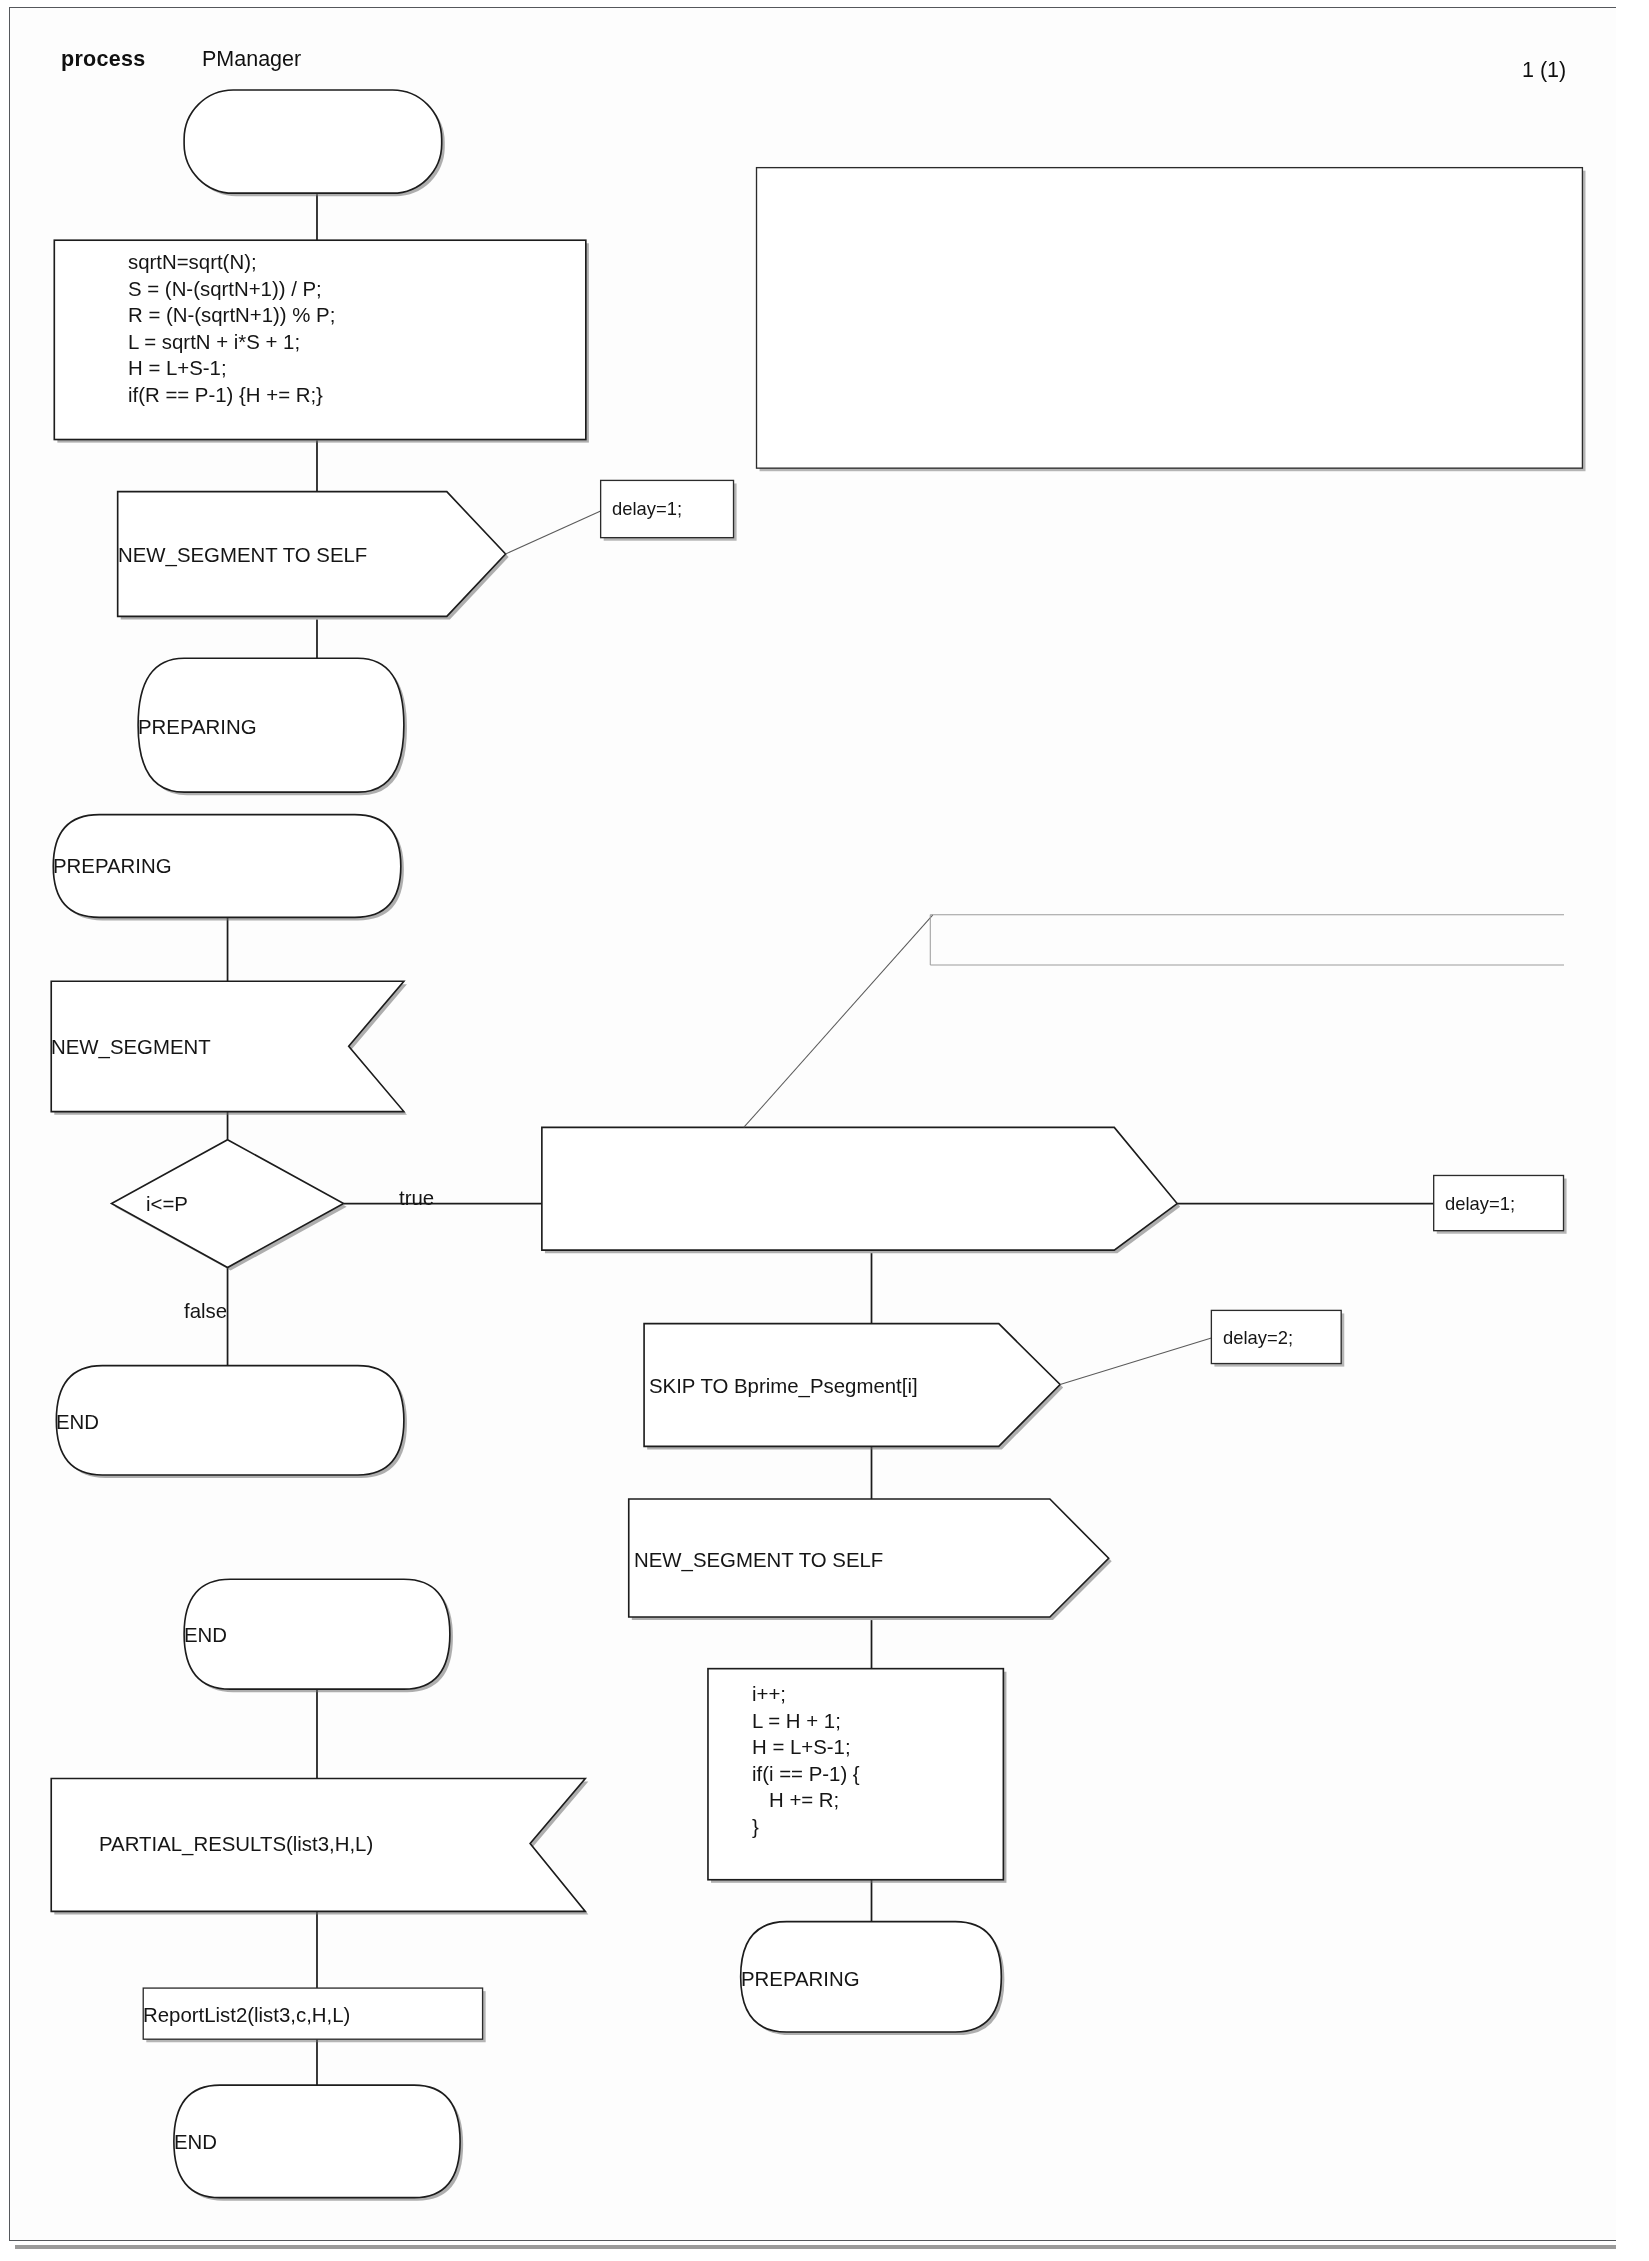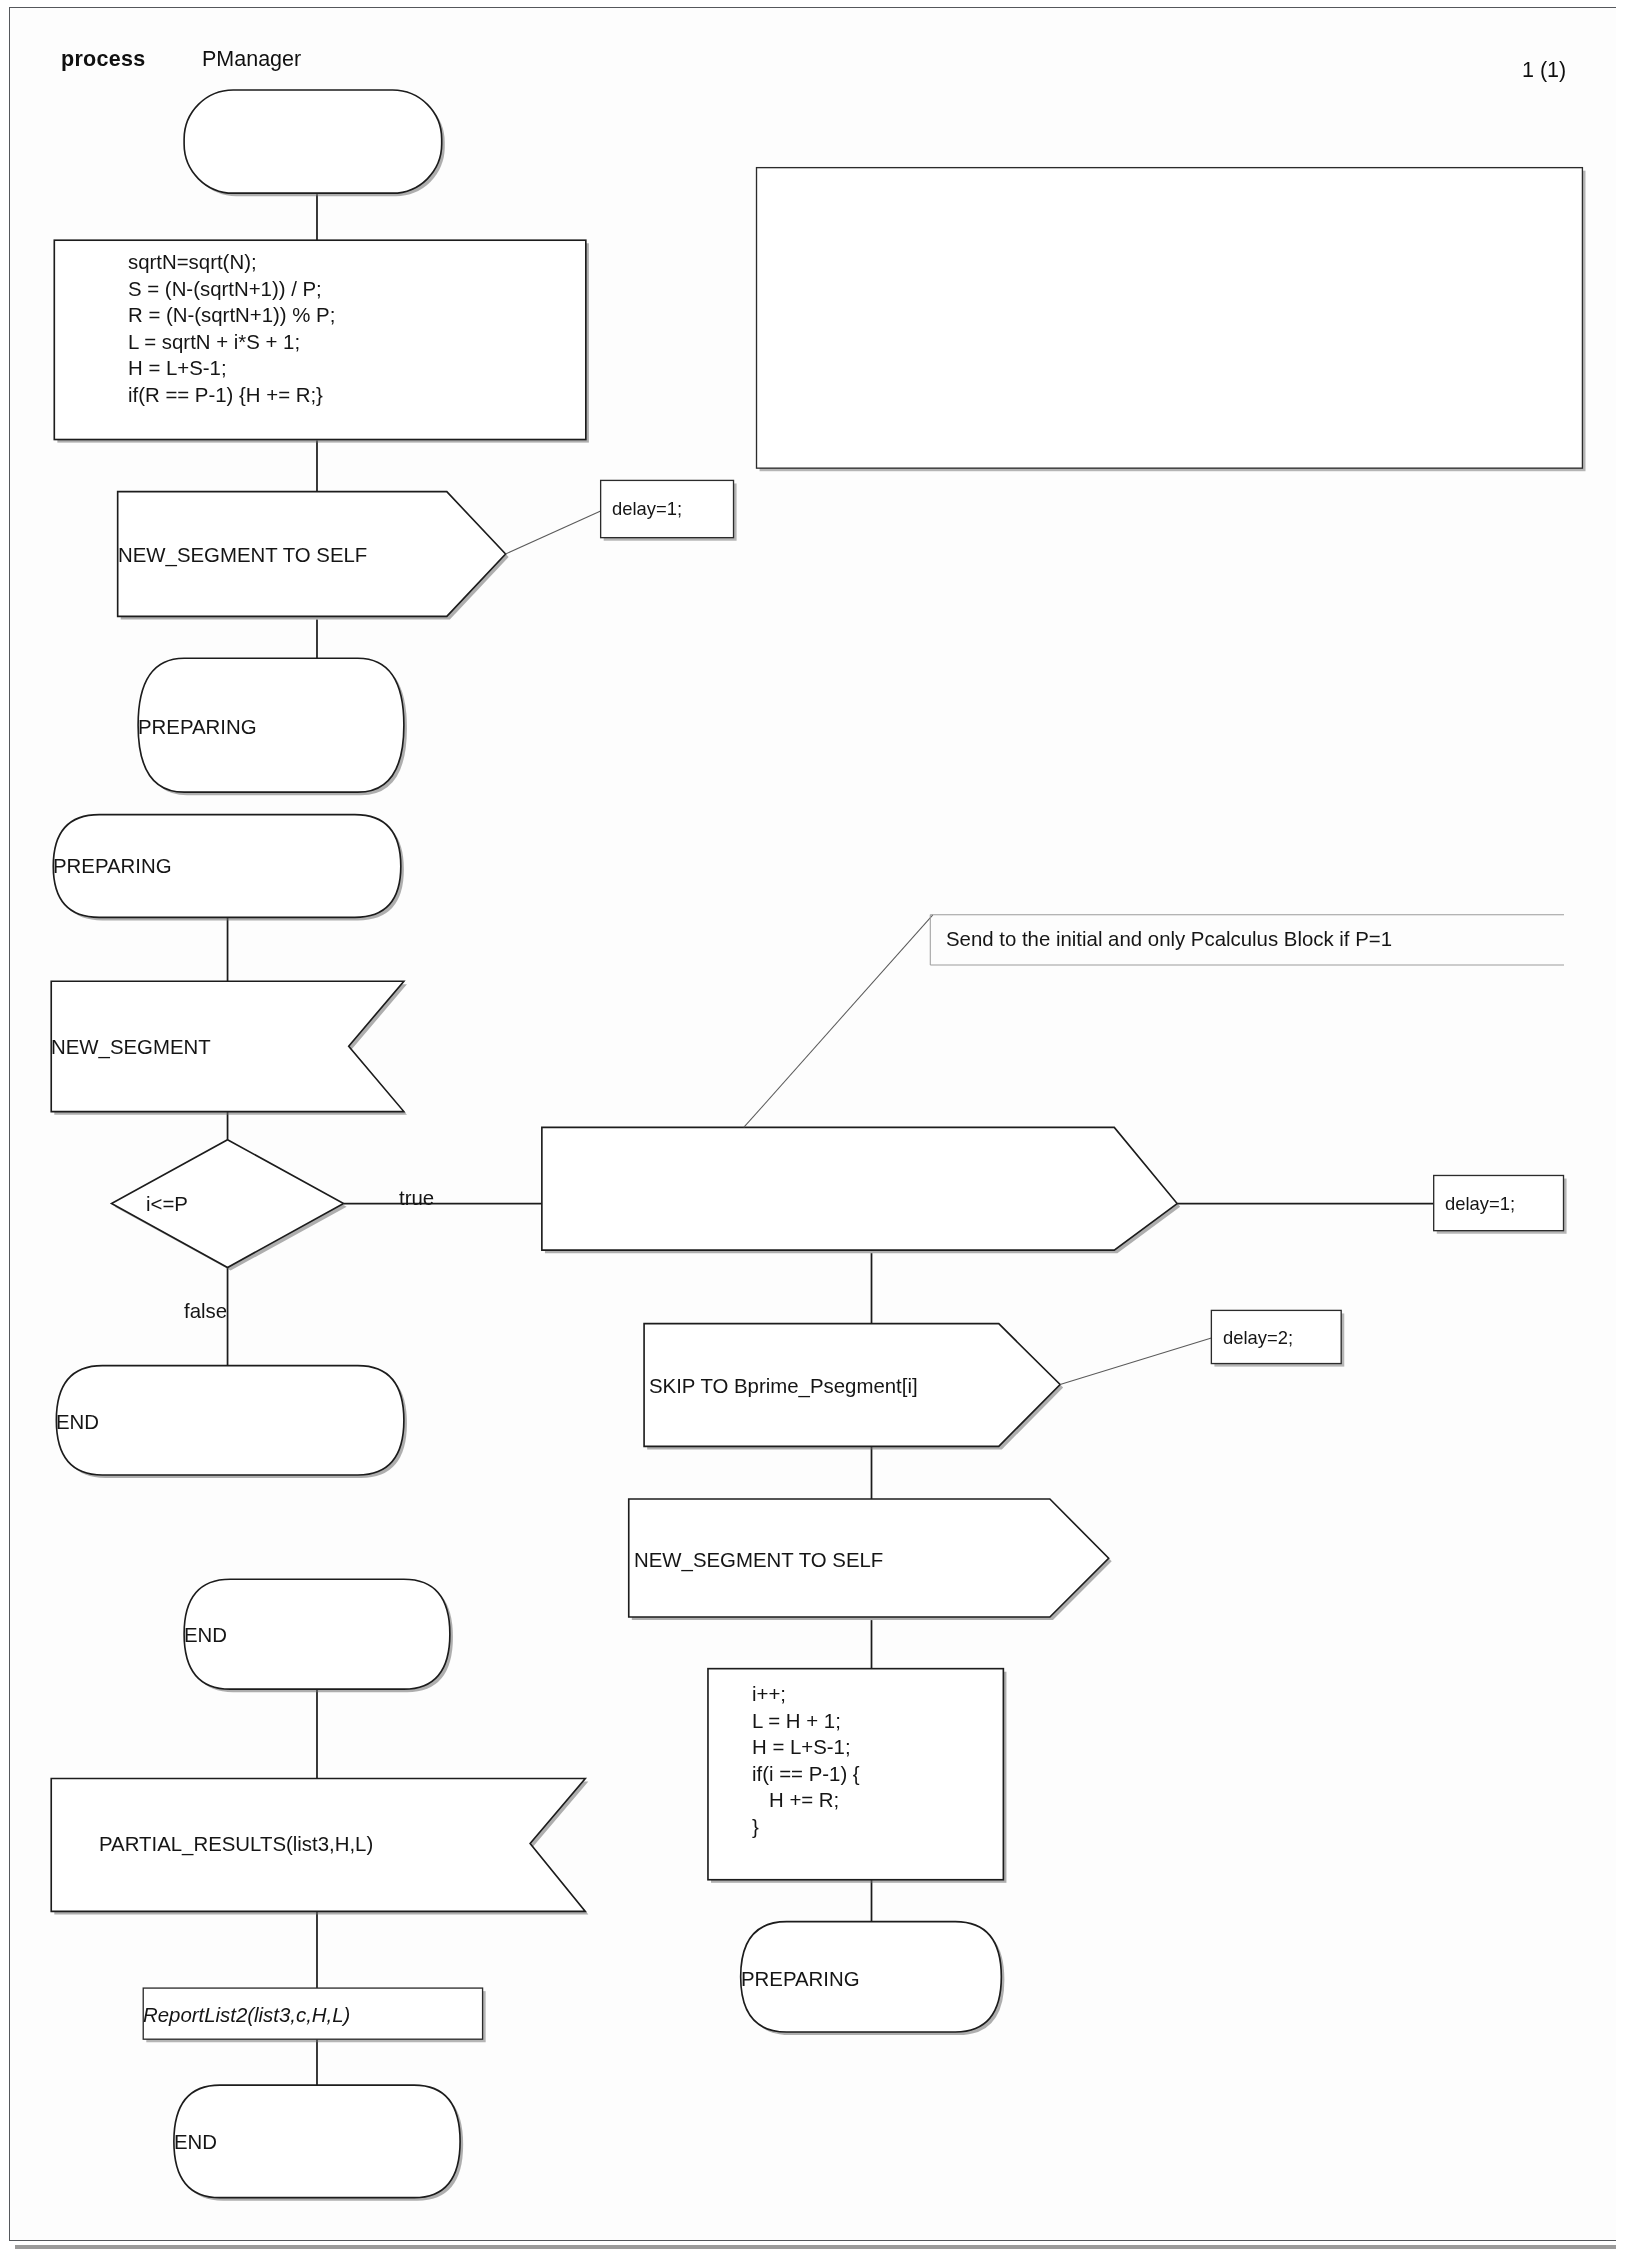--- a/index.html
+++ b/index.html
@@ -279,21 +279,20 @@
 
   <div class="txt txt-c" style="left:146px; top:1191px; width:164px;">i&lt;=P</div>
 
   <div class="txt txt-c" style="left:399px; top:1185px; width:87px;">true</div>
 
   <div class="txt txt-c" style="left:184px; top:1298px; width:97px;">false</div>
 
   <div class="txt txt-c" style="left:56px; top:1409px; width:348px;">END</div>
 
 
-  <div class="txt txt-l" style="left:946px; top:926px; width:624px;">Send to the initial and only Pcalculus Block if P=1</div>
 
   <div class="txt txt-l txt-small" style="left:1445px; top:1192px; width:118px;">delay=1;</div>
 
   <div class="txt txt-c" style="left:649px; top:1373px; width:358px;">SKIP TO Bprime_Psegment[i]</div>
 
   <div class="txt txt-l txt-small" style="left:1223px; top:1326px; width:118px;">delay=2;</div>
 
   <div class="txt txt-c" style="left:634px; top:1547px; width:414px;">NEW_SEGMENT TO SELF</div>
 
   <div class="txt txt-l txt-code" style="left:752px; top:1681px; width:245px;">i++;
@@ -302,18 +301,18 @@
 if(i == P-1) {
    H += R;
 }</div>
 
   <div class="txt txt-c" style="left:741px; top:1966px; width:261px;">PREPARING</div>
 
   <div class="txt txt-c" style="left:184px; top:1622px; width:266px;">END</div>
 
   <div class="txt txt-c" style="left:51px; top:1831px; width:475px;padding-left:48px;">PARTIAL_RESULTS(list3,H,L)</div>
 
-  <div class="txt txt-c" style="left:143px; top:2002px; width:339px;font-style:italic;">ReportList2(list3,c,H,L)</div>
+  <div class="txt txt-c" style="left:143px; top:2002px; width:339px;">ReportList2(list3,c,H,L)</div>
 
   <div class="txt txt-c" style="left:174px; top:2129px; width:286px;">END</div>
 
 </div>
 
 
 </body></html>

